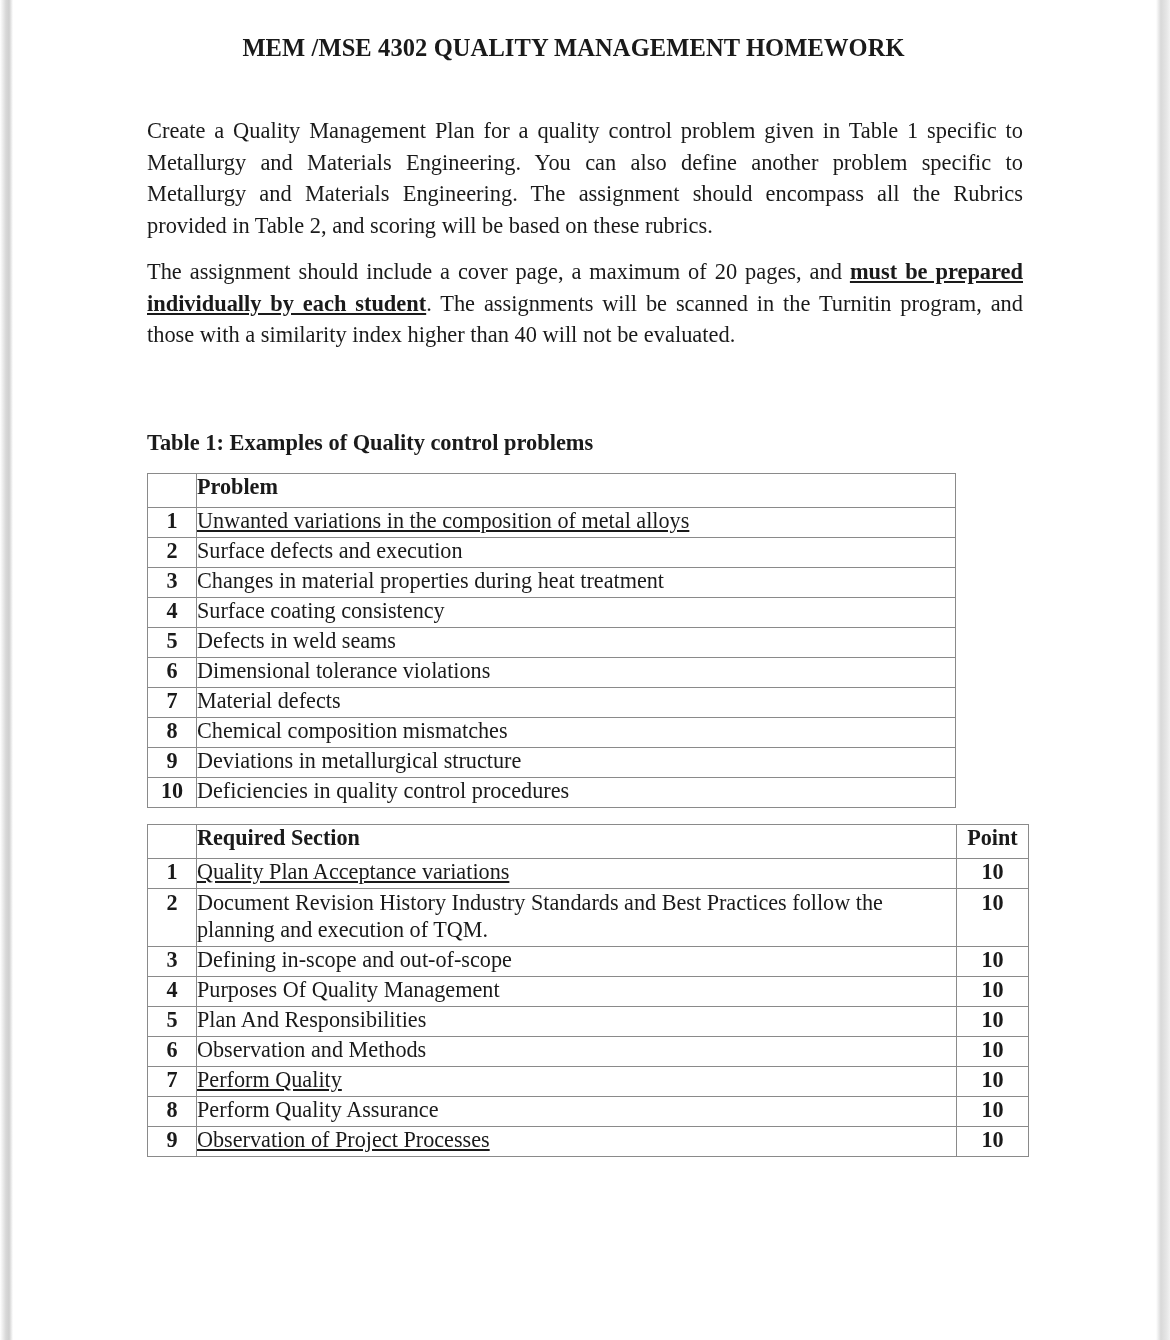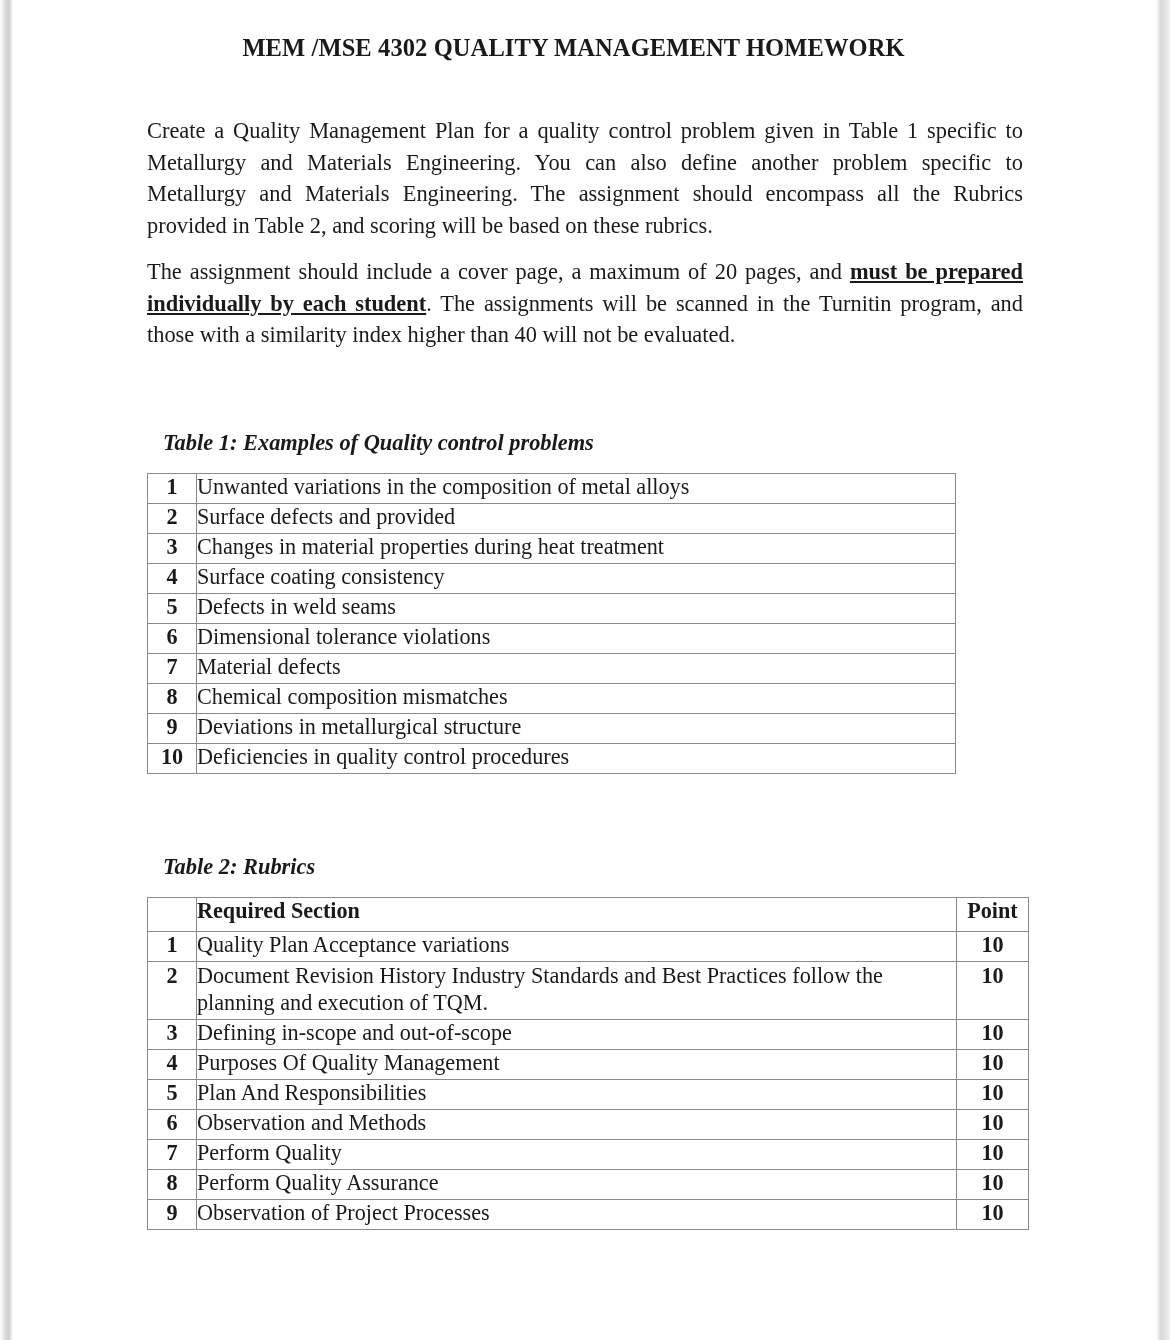--- a/index.html
+++ b/index.html
@@ -71,23 +71,22 @@
     line-height: 31.5px;
     font-weight: bold;
     text-decoration: underline;
     margin: 17px 0 0 0;
     text-align: left;
   }
 
   .table-caption {
     font-size: 22.4px;
     font-weight: bold;
-    margin: 16px;
+    margin: 0;
     line-height: 28px;
-    font-style: italic;
   }
   .cap-t1 { margin-top: 78px; }
   .cap-t2 { margin-top: 79px; }
 
   table.doc-table {
     border-collapse: collapse;
     font-size: 22.2px;
     table-layout: fixed;
     margin-top: 16px;
     border: 1px solid #6e6e6e;
@@ -103,21 +102,21 @@
     width: 48px;
     text-align: center;
     font-weight: bold;
     font-size: 22.2px;
   }
   table.doc-table .c-pt {
     text-align: center;
     font-weight: bold;
   }
   .cell-pad { padding-left: 8px; }
-  .cell-indent { padding-left: 14px; }
+  .cell-indent { padding-left: 14px; text-decoration: underline; }
 
   
   #table-one { width: 806px; }
   #table-one .c-desc { width: 758px; }
   #table-one tr.hdr td { height: 31px; }
   #table-one tbody tr td { height: 27px; }
 
   
   #table-two { width: 878px; }
   #table-two .c-desc { width: 759px; }
@@ -140,27 +139,31 @@
 
     <p class="para first">Create a Quality Management Plan for a quality control problem given in Table 1 specific to Metallurgy and Materials Engineering. You can also define another problem specific to Metallurgy and Materials Engineering. The assignment should encompass all the Rubrics provided in Table 2, and scoring will be based on these rubrics.</p>
 
     <p class="para second"><span>The assignment should include a cover page, a maximum of 20 pages, and </span><span class="bu">must be prepared individually by each student</span><span>. The assignments will be scanned in the Turnitin program, and those with a similarity index higher than 40 will not be evaluated.</span></p>
 
 
     <p class="table-caption cap-t1">Table 1: Examples of Quality control problems</p>
 
     <table class="doc-table" id="table-one">
       <tbody>
+        <tr class="hdr">
+          <td class="c-num"></td>
+          <td class="c-desc cell-pad" style="font-weight:bold;">Problem</td>
+        </tr>
         <tr>
           <td class="c-num">1</td>
           <td class="c-desc cell-indent">Unwanted variations in the composition of metal alloys</td>
         </tr>
         <tr>
           <td class="c-num">2</td>
-          <td class="c-desc cell-pad">Surface defects and provided</td>
+          <td class="c-desc cell-pad">Surface defects and execution</td>
         </tr>
         <tr>
           <td class="c-num">3</td>
           <td class="c-desc cell-pad">Changes in material properties during heat treatment</td>
         </tr>
         <tr>
           <td class="c-num">4</td>
           <td class="c-desc cell-pad">Surface coating consistency</td>
         </tr>
         <tr>
@@ -183,21 +186,20 @@
           <td class="c-num">9</td>
           <td class="c-desc cell-pad">Deviations in metallurgical structure</td>
         </tr>
         <tr>
           <td class="c-num">10</td>
           <td class="c-desc cell-pad">Deficiencies in quality control procedures</td>
         </tr>
       </tbody>
     </table>
 
-    <p class="table-caption cap-t2">Table 2: Rubrics</p>
 
     <table class="doc-table" id="table-two">
       <tbody>
         <tr class="hdr">
           <td class="c-num"></td>
           <td class="c-desc cell-pad" style="font-weight:bold;">Required Section</td>
           <td class="c-pt">Point</td>
         </tr>
         <tr>
           <td class="c-num">1</td>

